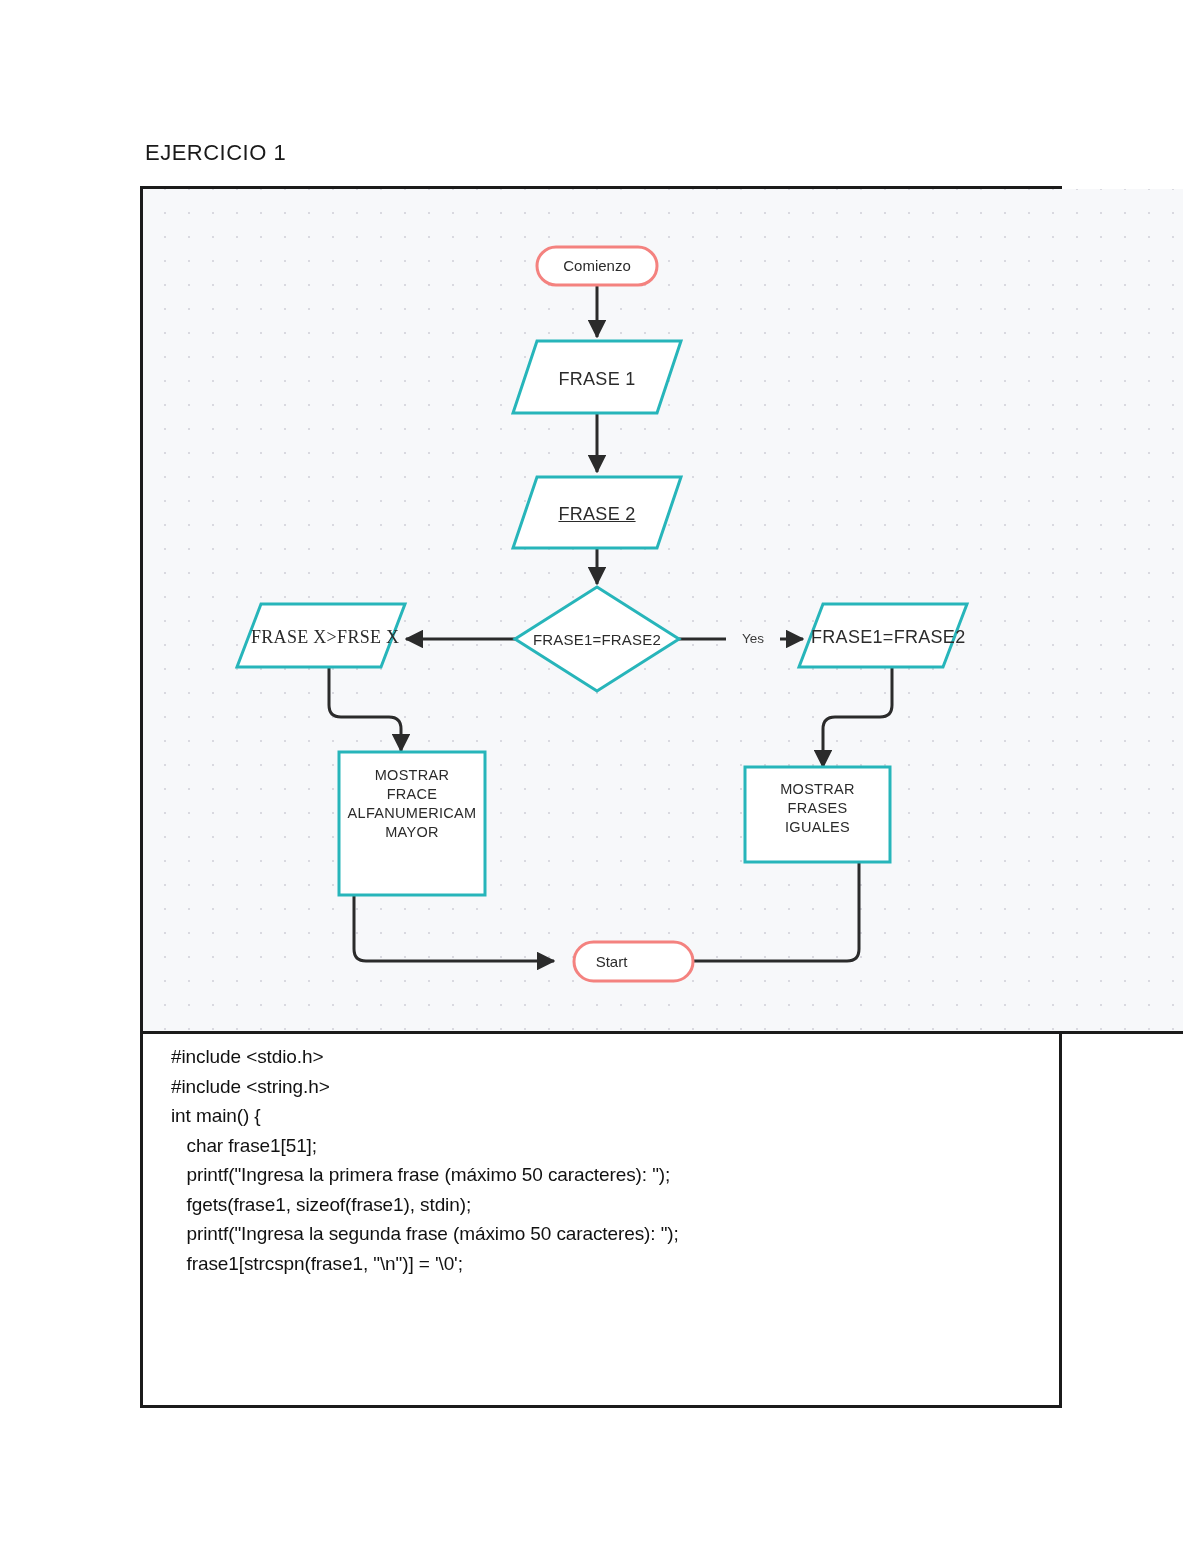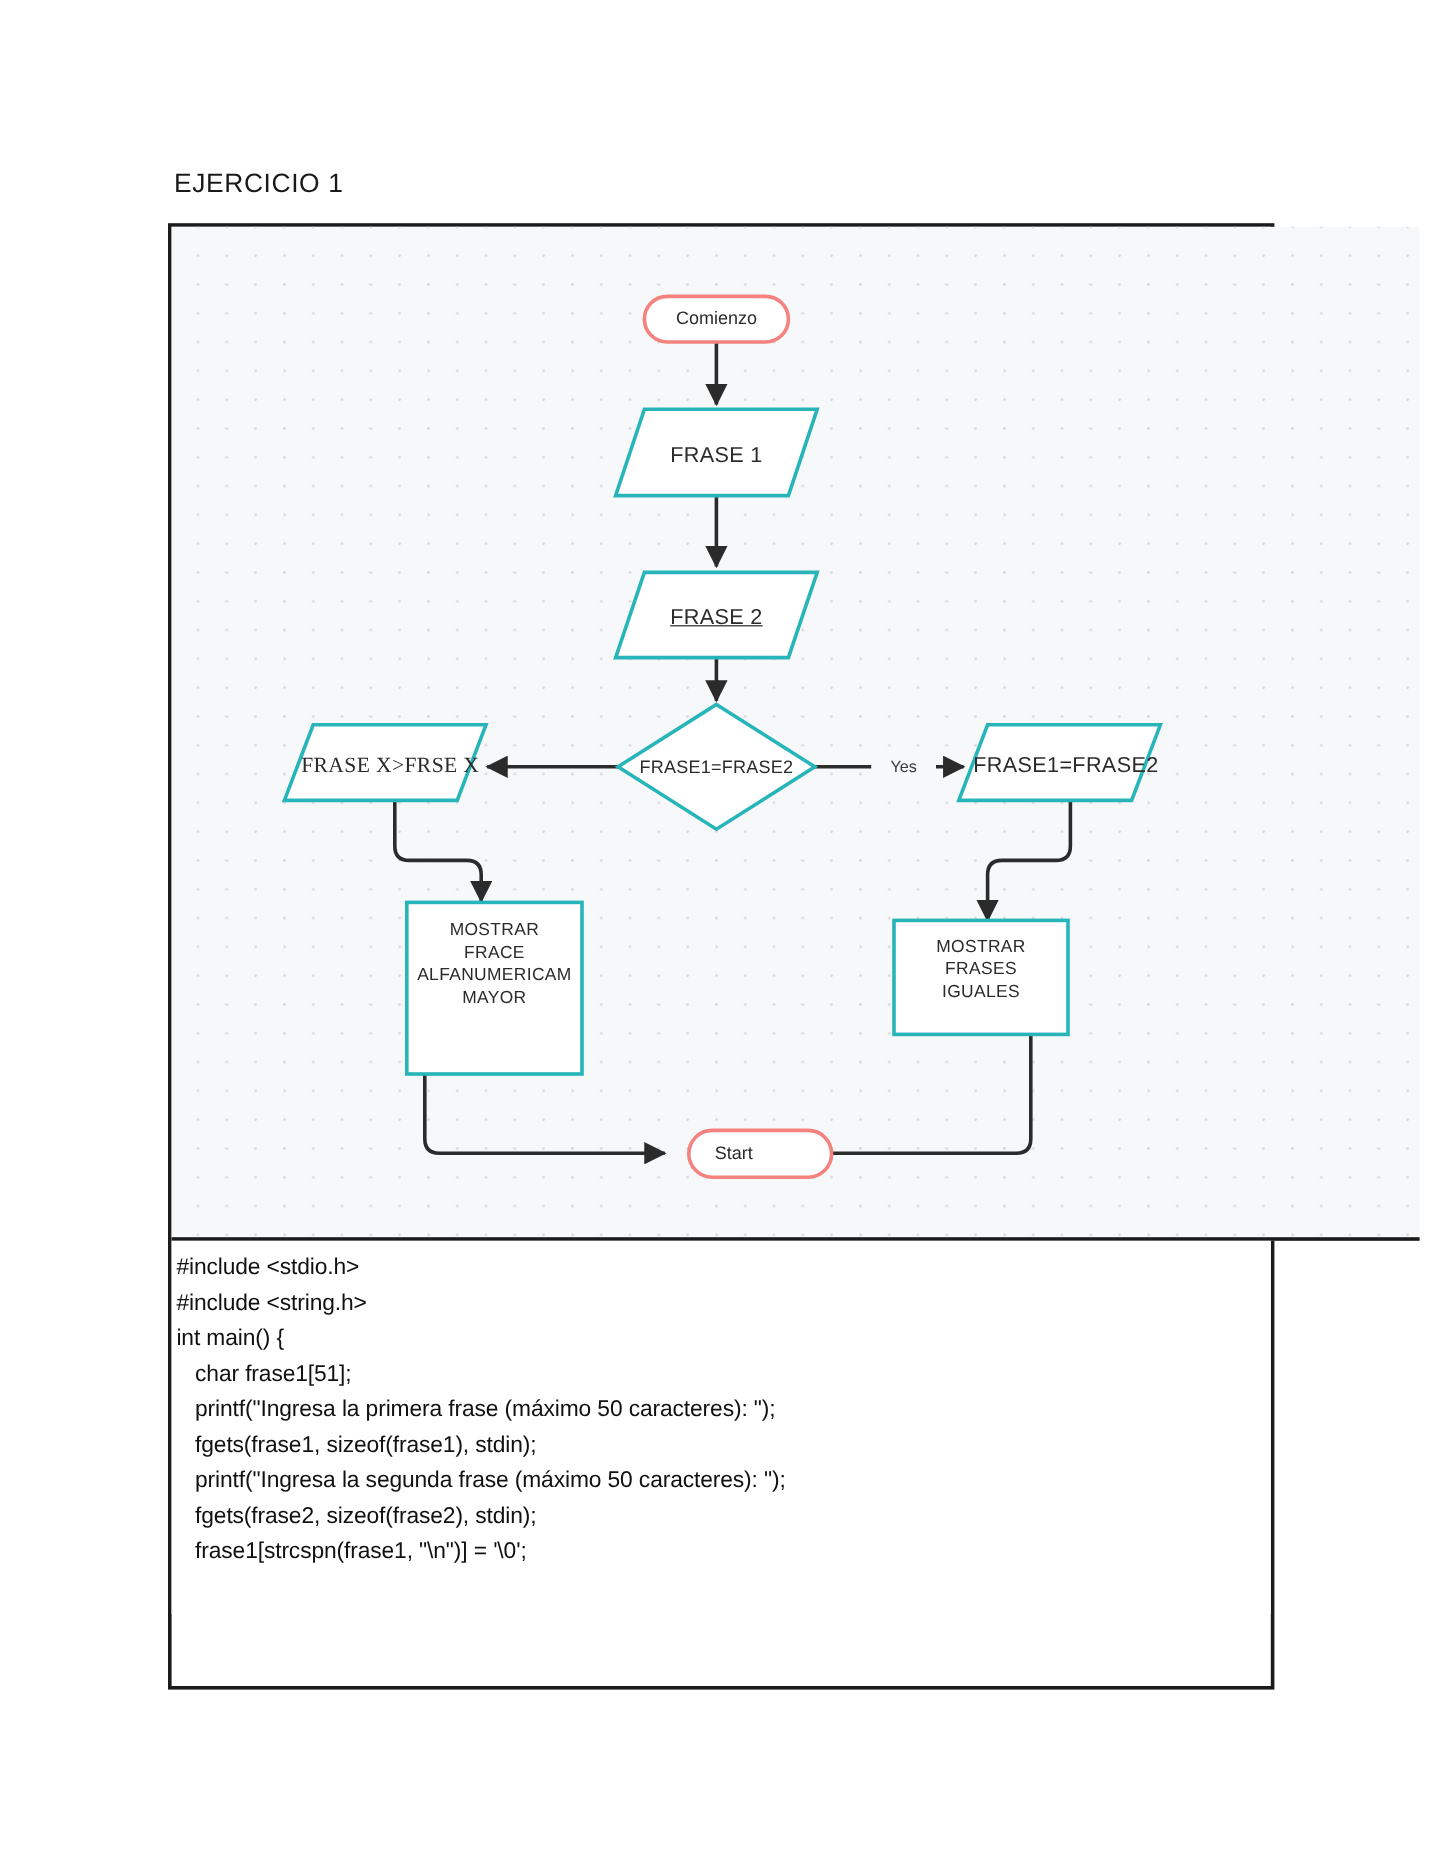--- a/index.html
+++ b/index.html
@@ -75,21 +75,21 @@
   .lbl-process  { font-size: 14.5px; letter-spacing: 0.3px; }
   .lbl-edge     { font-size: 13.5px; color: #3a3a3a; }
 
   
   #code-block {
     position: absolute;
     left: 143px;
     top: 1034px;
     width: 916px;
     height: 311px;
-    padding: 8px 0 0 4px;
+    padding: 8px 0 0 28px;
     box-sizing: border-box;
     background: #ffffff;
     overflow: hidden;
   }
   .code-line {
     font-family: "Liberation Sans", sans-serif;
     font-size: 19px;
     line-height: 29.5px;
     color: #111111;
     white-space: pre;
@@ -183,16 +183,15 @@
 <div id="code-block">
   <div class="code-line">#include &lt;stdio.h&gt;</div>
   <div class="code-line">#include &lt;string.h&gt;</div>
   <div class="code-line blank"></div>
   <div class="code-line">int main() {</div>
   <div class="code-line">   char frase1[51];</div>
   <div class="code-line blank"></div>
   <div class="code-line">   printf("Ingresa la primera frase (máximo 50 caracteres): ");</div>
   <div class="code-line">   fgets(frase1, sizeof(frase1), stdin);</div>
   <div class="code-line">   printf("Ingresa la segunda frase (máximo 50 caracteres): ");</div>
-  <div class="code-line">   fgets(frase2, sizeof(frase2), stdin);</div>
   <div class="code-line blank"></div>
   <div class="code-line">   frase1[strcspn(frase1, "\n")] = '\0';</div>
 </div>
 
 </body></html>

